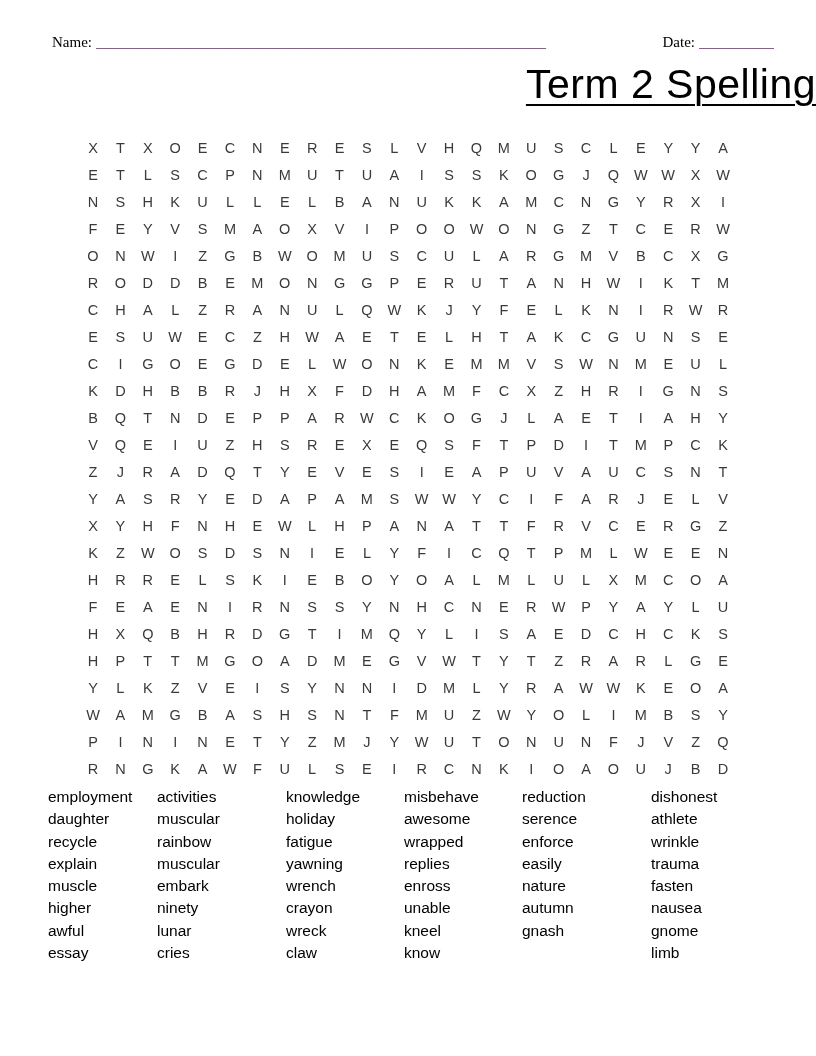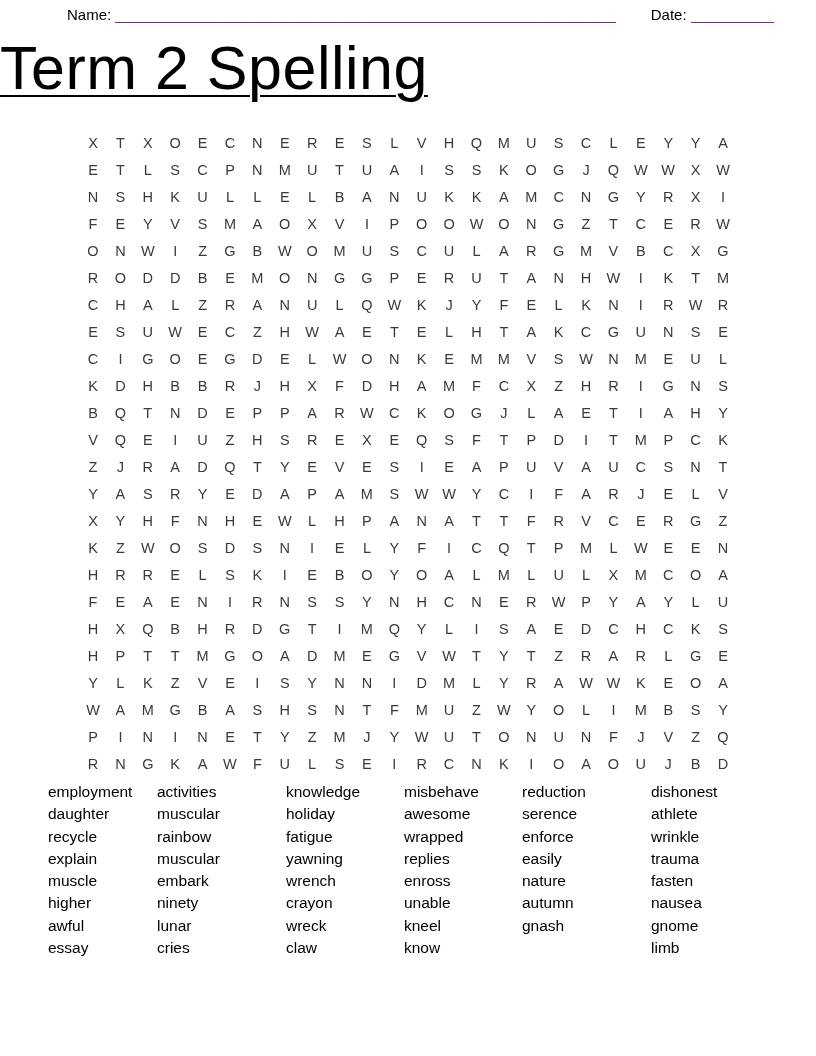--- a/index.html
+++ b/index.html
@@ -11,40 +11,41 @@
     font-family: "Liberation Sans", sans-serif;
     color: #000000;
     overflow: hidden;
   }
   .page { width: 816px; height: 1056px; position: relative; }
 
   
   .header {
     display: flex;
     align-items: flex-end;
-    padding: 6px 42px 0 67px;
+    padding: 6px 42px 0 52px;
     font-size: 15px;
     white-space: nowrap;
+    font-family: Liberation Serif, serif;
   }
   .name-group { display: flex; align-items: baseline; flex: 1; min-width: 0; }
   .name-group .label { margin-right: 4px; }
   .rule-line {
     overflow: hidden;
     letter-spacing: 0;
     color: #701a75;
   }
   .name-line { flex: 1; }
-  .date-group { display: flex; align-items: baseline; margin-left: 30px; }
+  .date-group { display: flex; align-items: baseline; margin-left: 30px; margin-top: 28px; }
   .date-group .label { margin-right: 4px; }
 
   
   .title {
     margin: 10px 0 0 0;
-    text-align: left;
-    font-size: 61px;
+    text-align: right;
+    font-size: 41px;
     font-weight: 400;
     text-decoration: underline;
     text-decoration-thickness: 2px;
     text-underline-offset: 6px;
     letter-spacing: 0.5px;
   }
 
   
   .grid {
     margin: 26px auto 0 auto;

